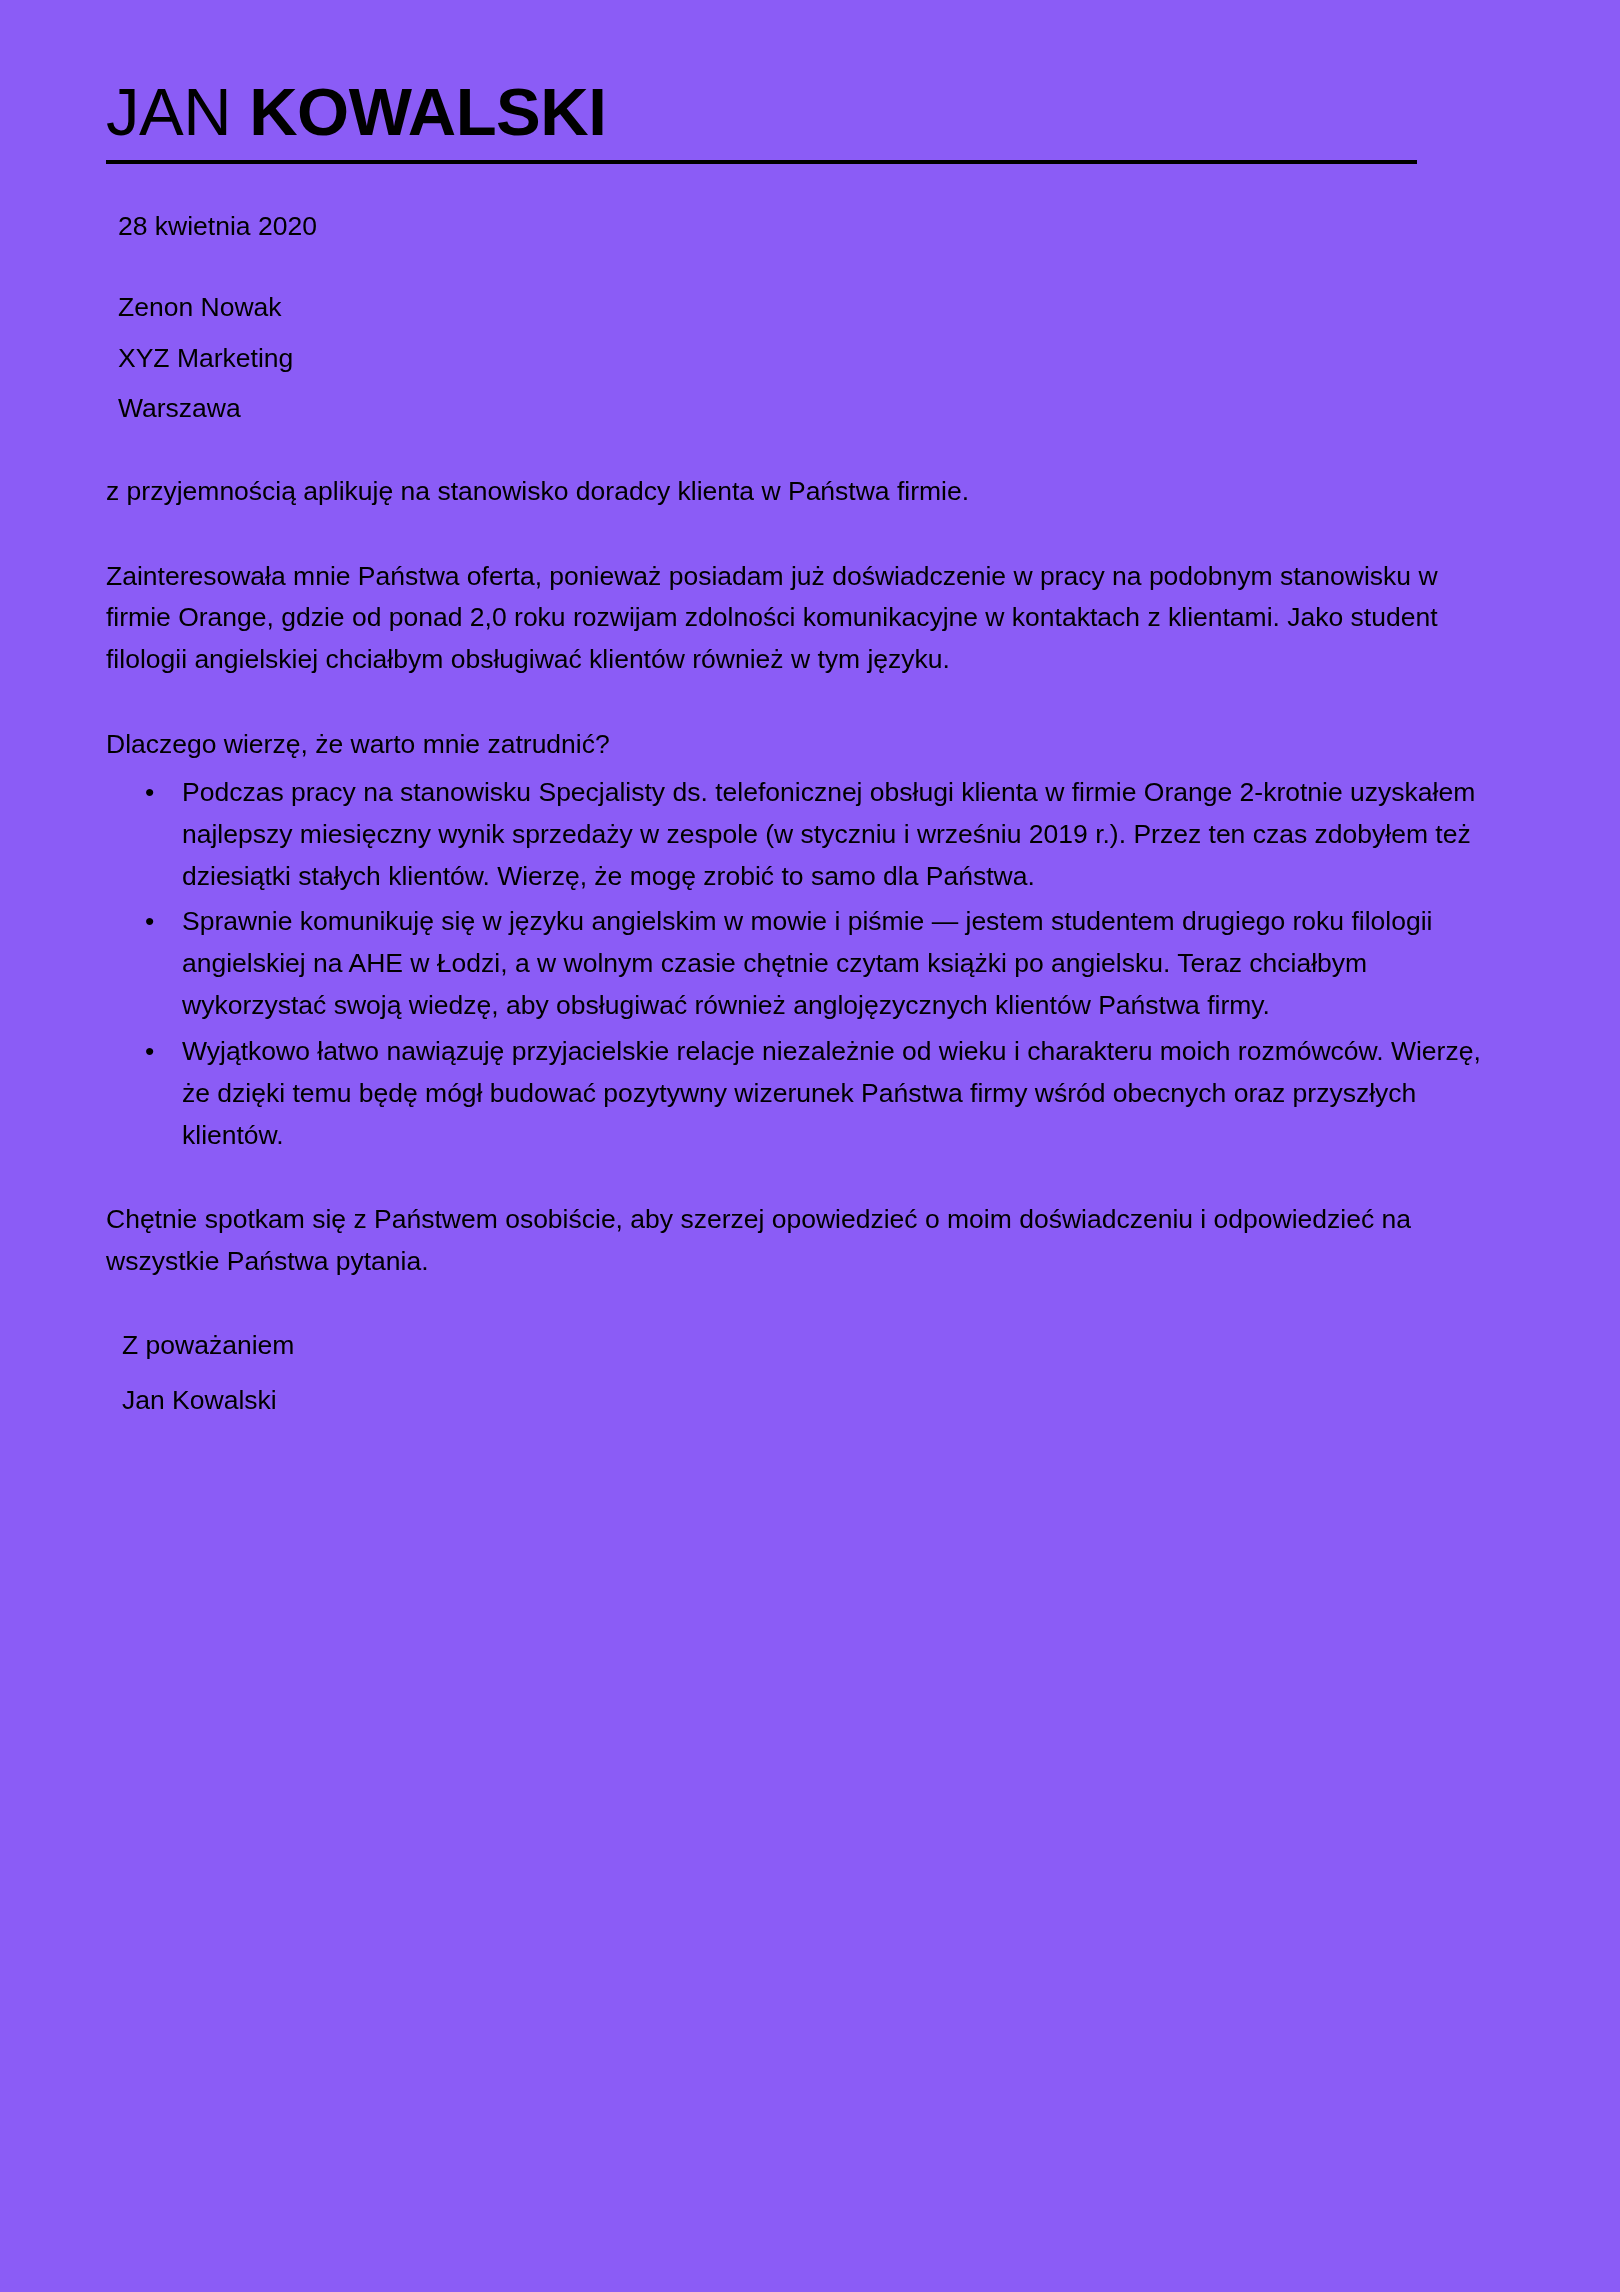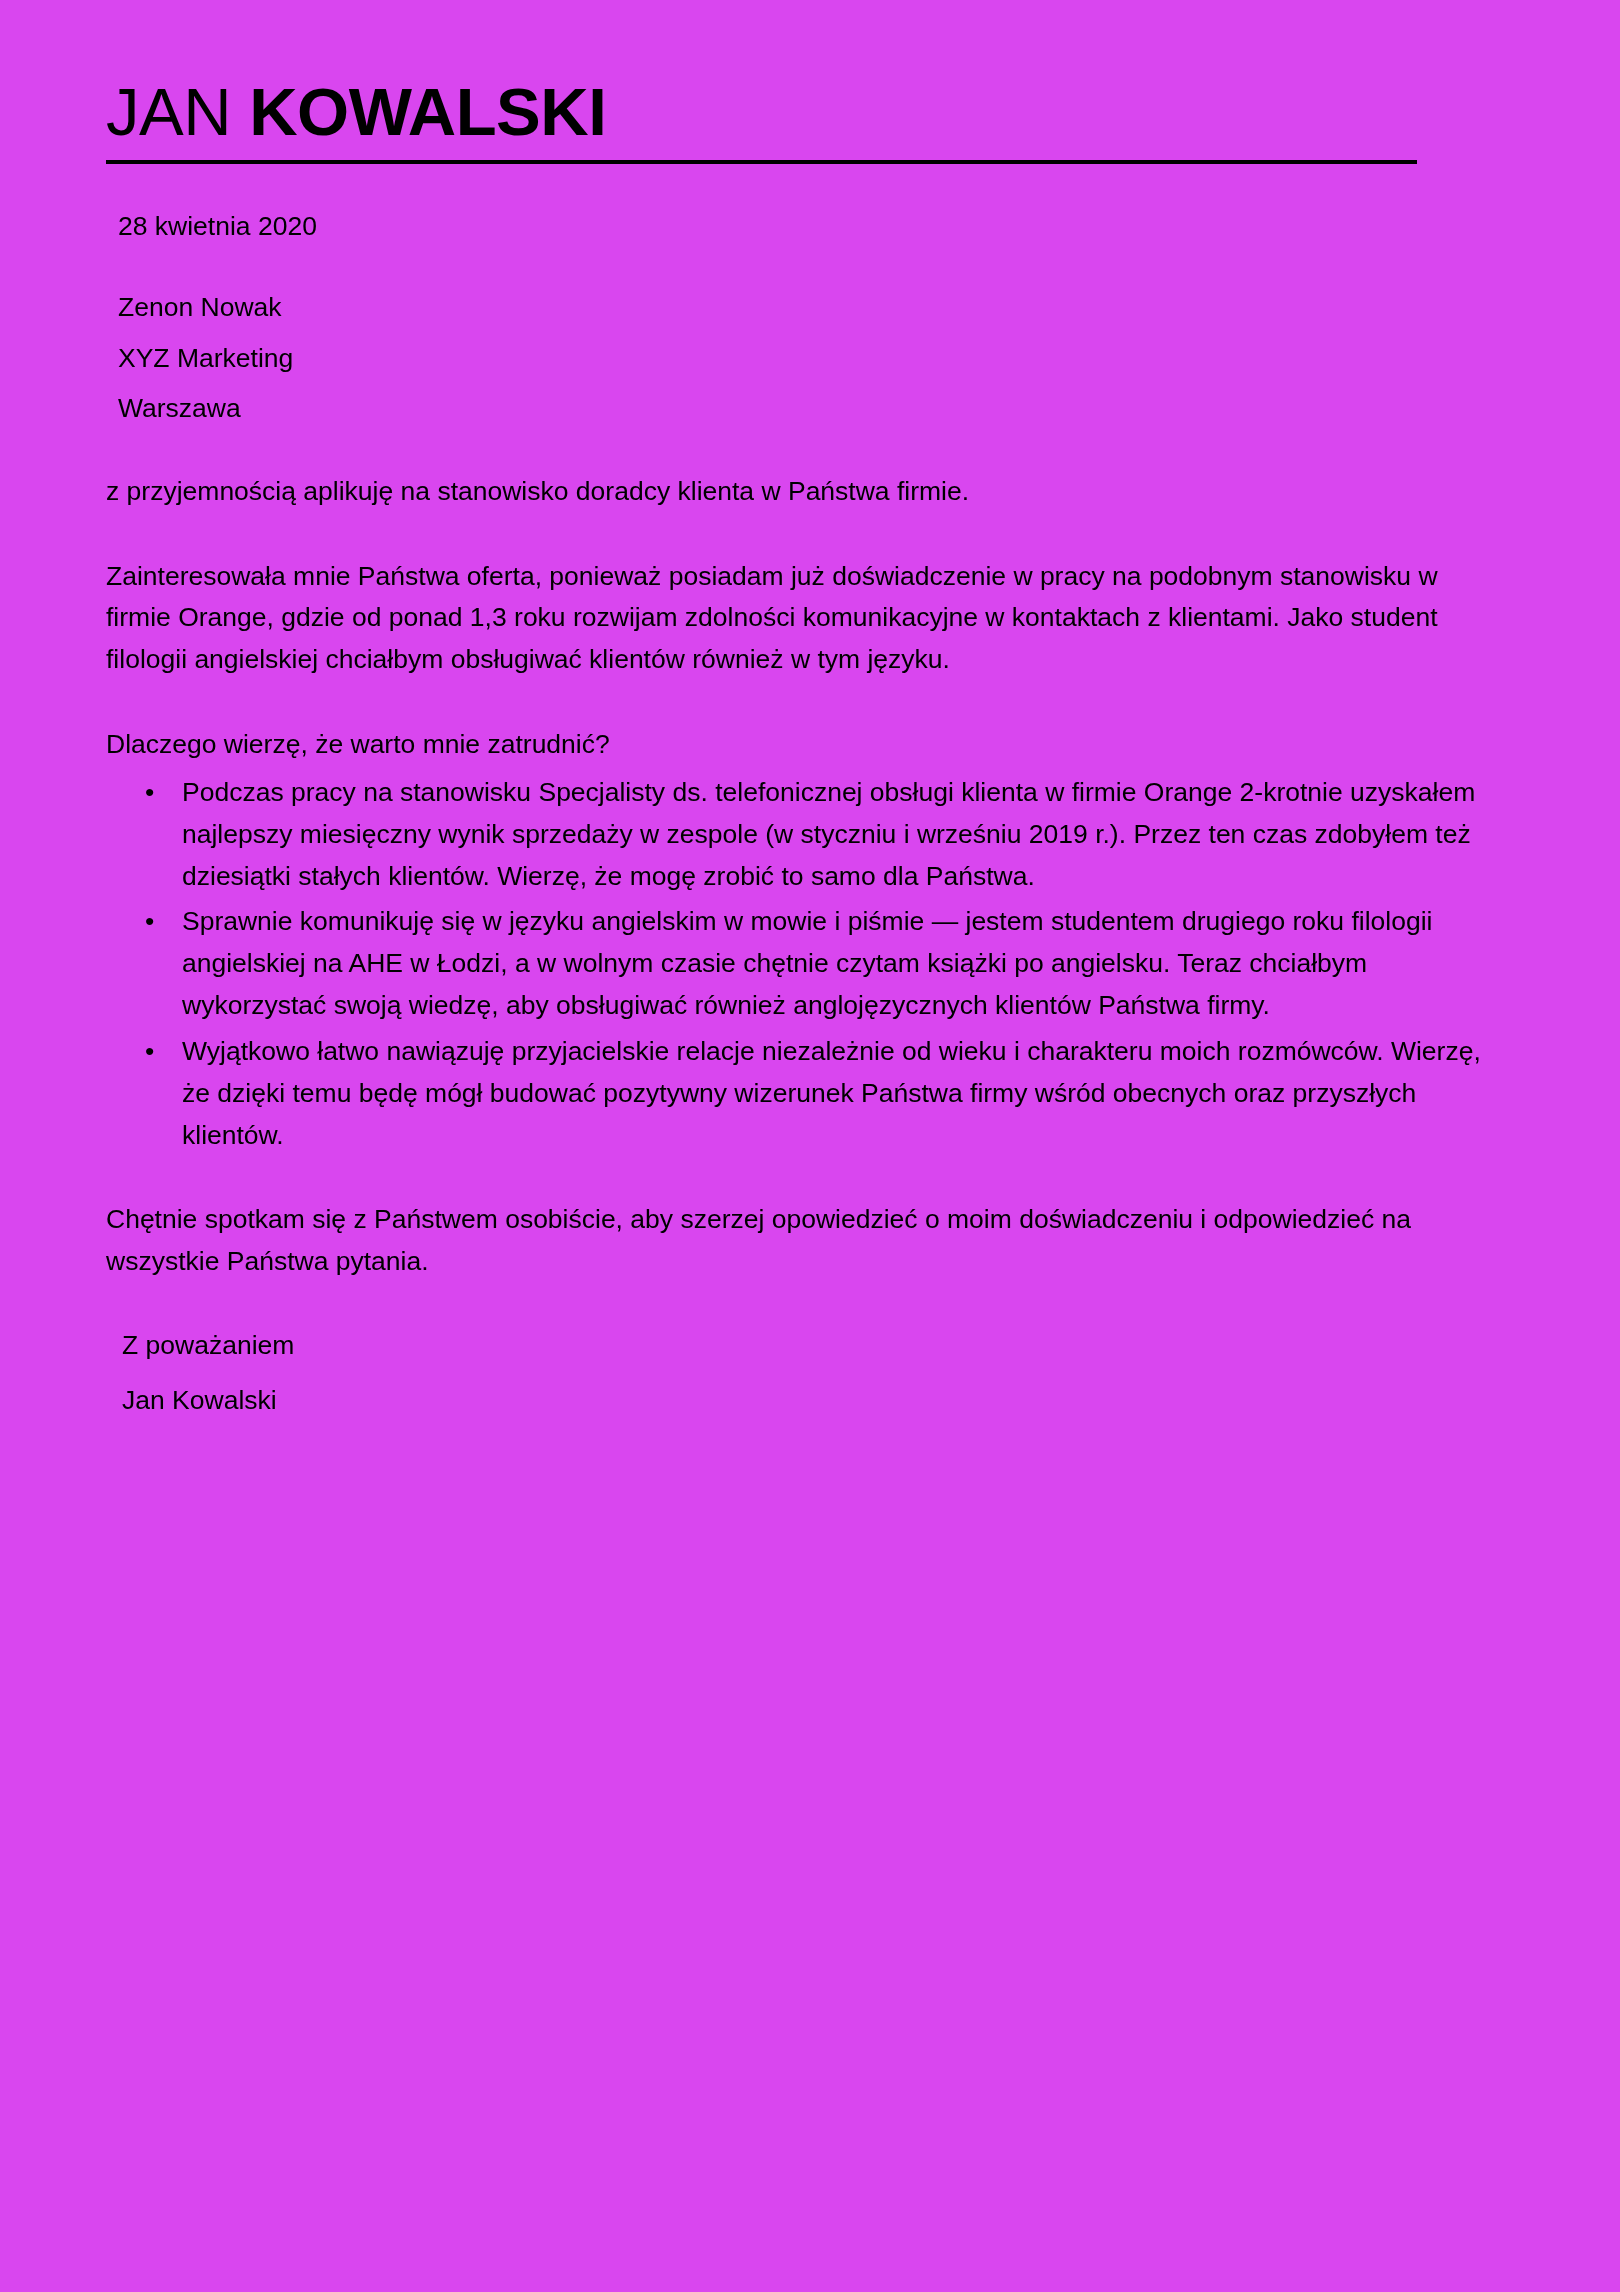--- a/index.html
+++ b/index.html
@@ -11,21 +11,21 @@
     width: 1620px;
     height: 2293px;
     font-family: "Liberation Sans", "DejaVu Sans", sans-serif;
     color: #000000;
     -webkit-font-smoothing: antialiased;
   }
   .page {
     position: relative;
     width: 1620px;
     height: 2293px;
-    background: #d946ef;
+    background: #8b5cf6;
     box-sizing: border-box;
     padding: 0;
     overflow: hidden;
   }
   .content {
     position: absolute;
     left: 106px;
     top: 76px;
     width: 1411px;
   }
@@ -123,21 +123,21 @@
       <p class="addr-line">XYZ Marketing</p>
       <p class="addr-line">Warszawa</p>
     </div>
 
 
     <div class="block">
       <p class="para">z przyjemnością aplikuję na stanowisko doradcy klienta w Państwa firmie.</p>
     </div>
 
     <div class="block">
-      <p class="para">Zainteresowała mnie Państwa oferta, ponieważ posiadam już doświadczenie w pracy na podobnym stanowisku w firmie Orange, gdzie od ponad 1,3 roku rozwijam zdolności komunikacyjne w kontaktach z klientami. Jako student filologii angielskiej chciałbym obsługiwać klientów również w tym języku.</p>
+      <p class="para">Zainteresowała mnie Państwa oferta, ponieważ posiadam już doświadczenie w pracy na podobnym stanowisku w firmie Orange, gdzie od ponad 2,0 roku rozwijam zdolności komunikacyjne w kontaktach z klientami. Jako student filologii angielskiej chciałbym obsługiwać klientów również w tym języku.</p>
     </div>
 
     <div class="block">
       <p class="para">Dlaczego wierzę, że warto mnie zatrudnić?</p>
       <ul class="bullets">
         <li>
           <span class="dot">•</span>
           <span>Podczas pracy na stanowisku Specjalisty ds. telefonicznej obsługi klienta w firmie Orange 2-krotnie uzyskałem najlepszy miesięczny wynik sprzedaży w zespole (w styczniu i wrześniu 2019 r.). Przez ten czas zdobyłem też dziesiątki stałych klientów. Wierzę, że mogę zrobić to samo dla Państwa.</span>
         </li>
         <li>

